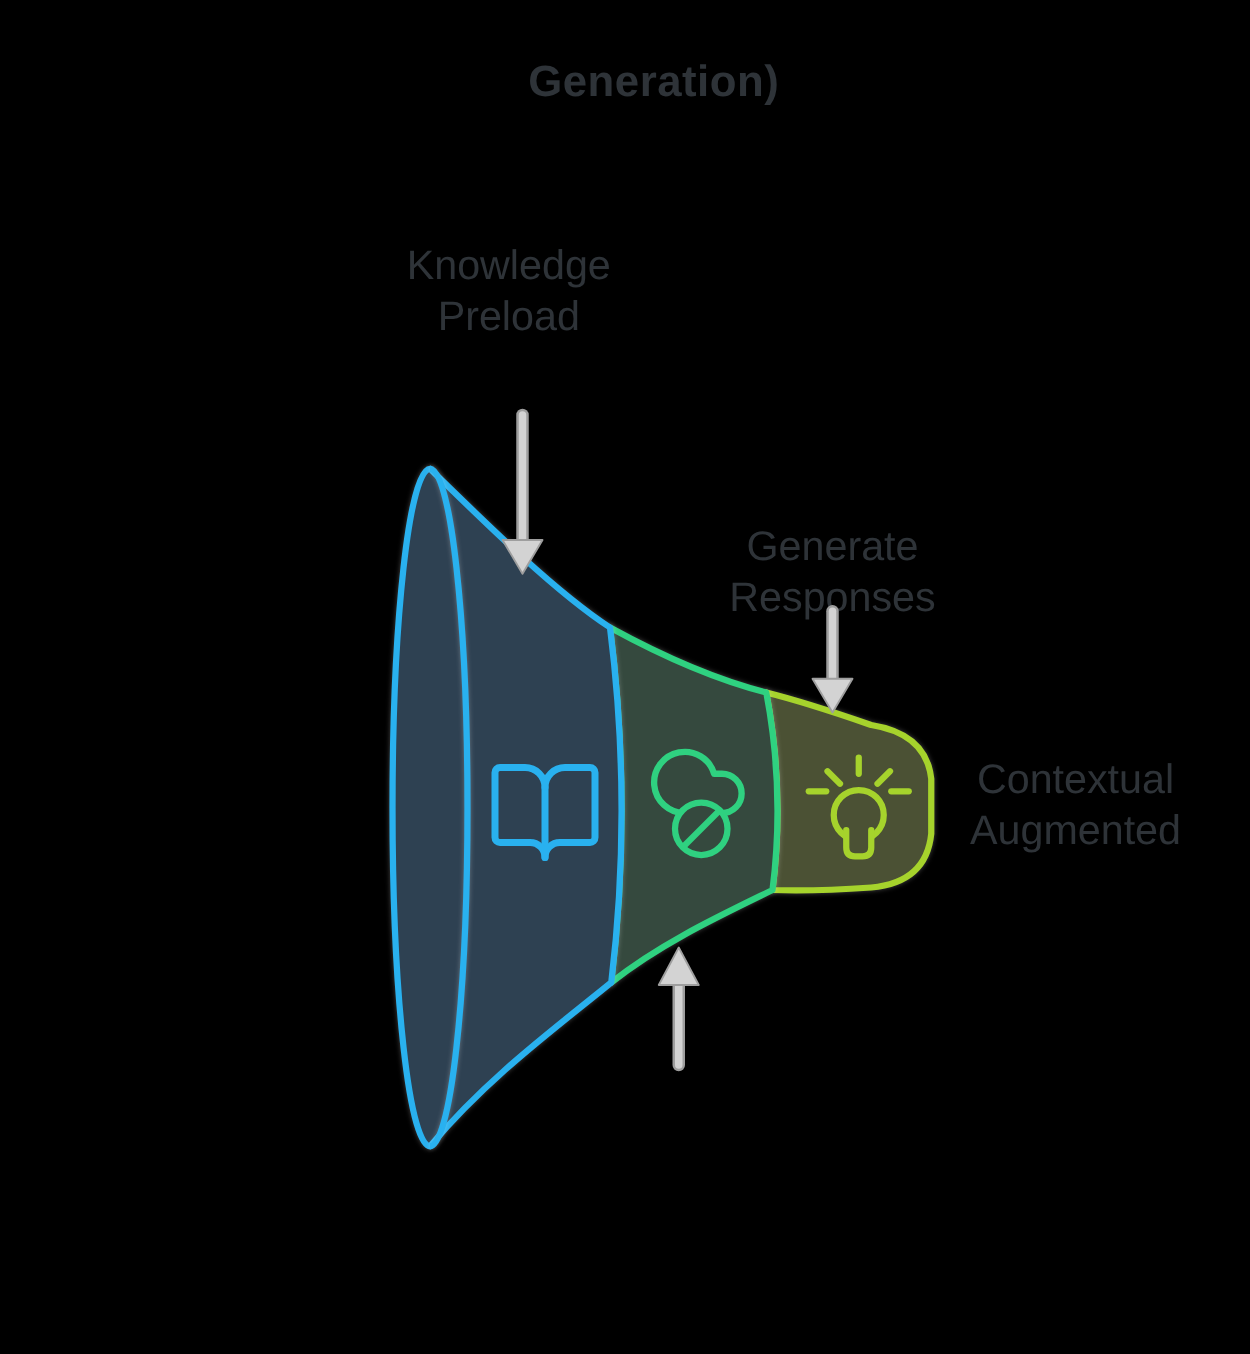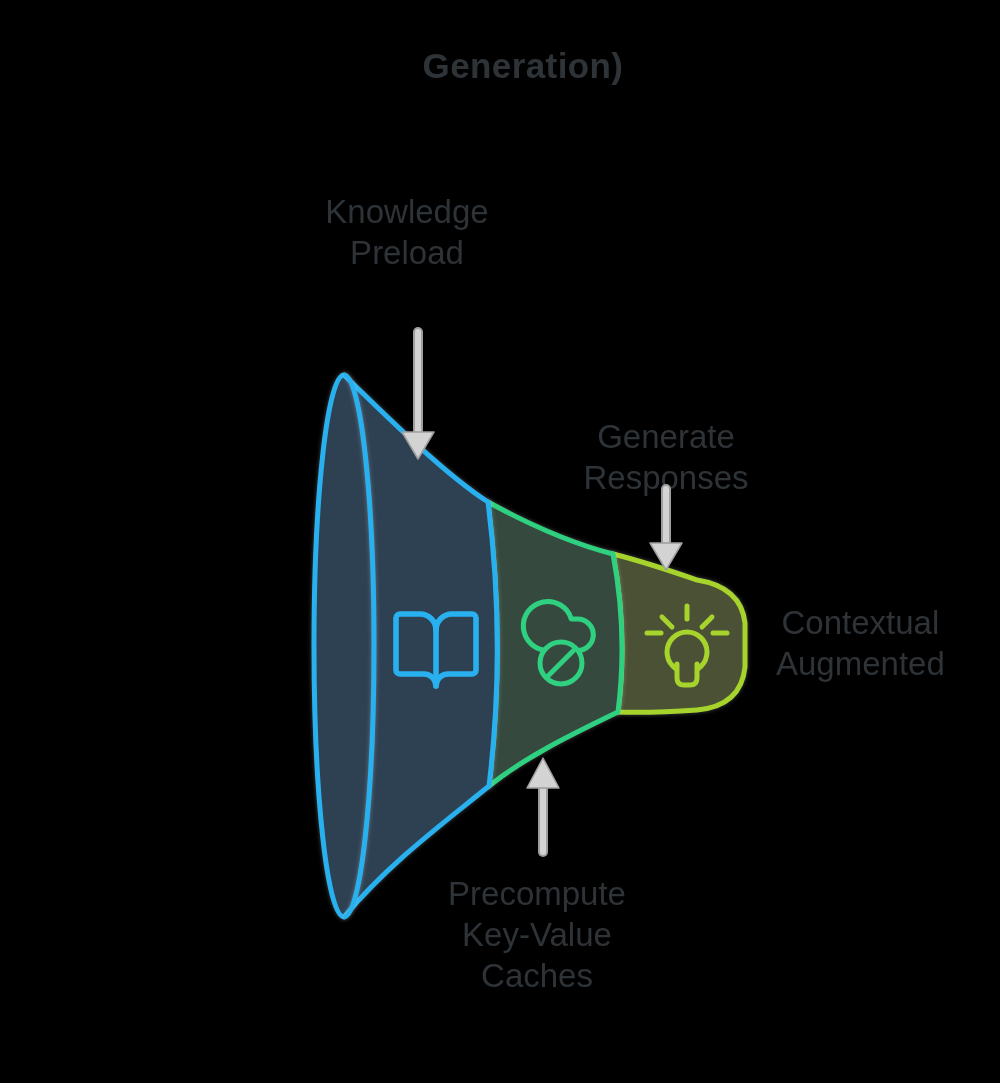--- a/index.html
+++ b/index.html
@@ -60,25 +60,20 @@
   <div class="txt centered" style="left:407px; top:192px;">
     <span class="line">Knowledge</span>
     <span class="line">Preload</span>
   </div>
 
   <div class="txt centered" style="left:666px; top:399px;margin-top:18px;">
     <span class="line">Generate</span>
     <span class="line">Responses</span>
   </div>
 
-  <div class="txt centered" style="left:537px; top:874px;">
-    <span class="line">Precompute</span>
-    <span class="line">Key-Value</span>
-    <span class="line">Caches</span>
-  </div>
 
 
   <div class="txt" style="left:776px; top:603px; text-align:center;">
     <span class="line">Contextual</span>
     <span class="line">Augmented</span>
   </div>
 
   <svg id="funnel-svg" width="1000" height="1083" viewBox="0 0 1000 1083">
 
     <path class="region region-olive glow" d="M 613 554

